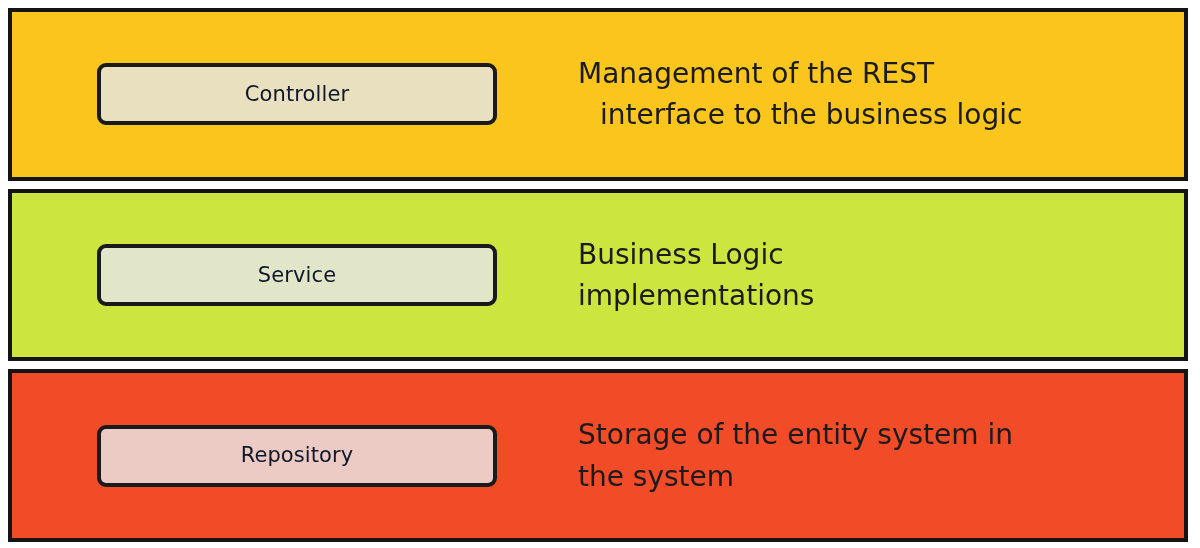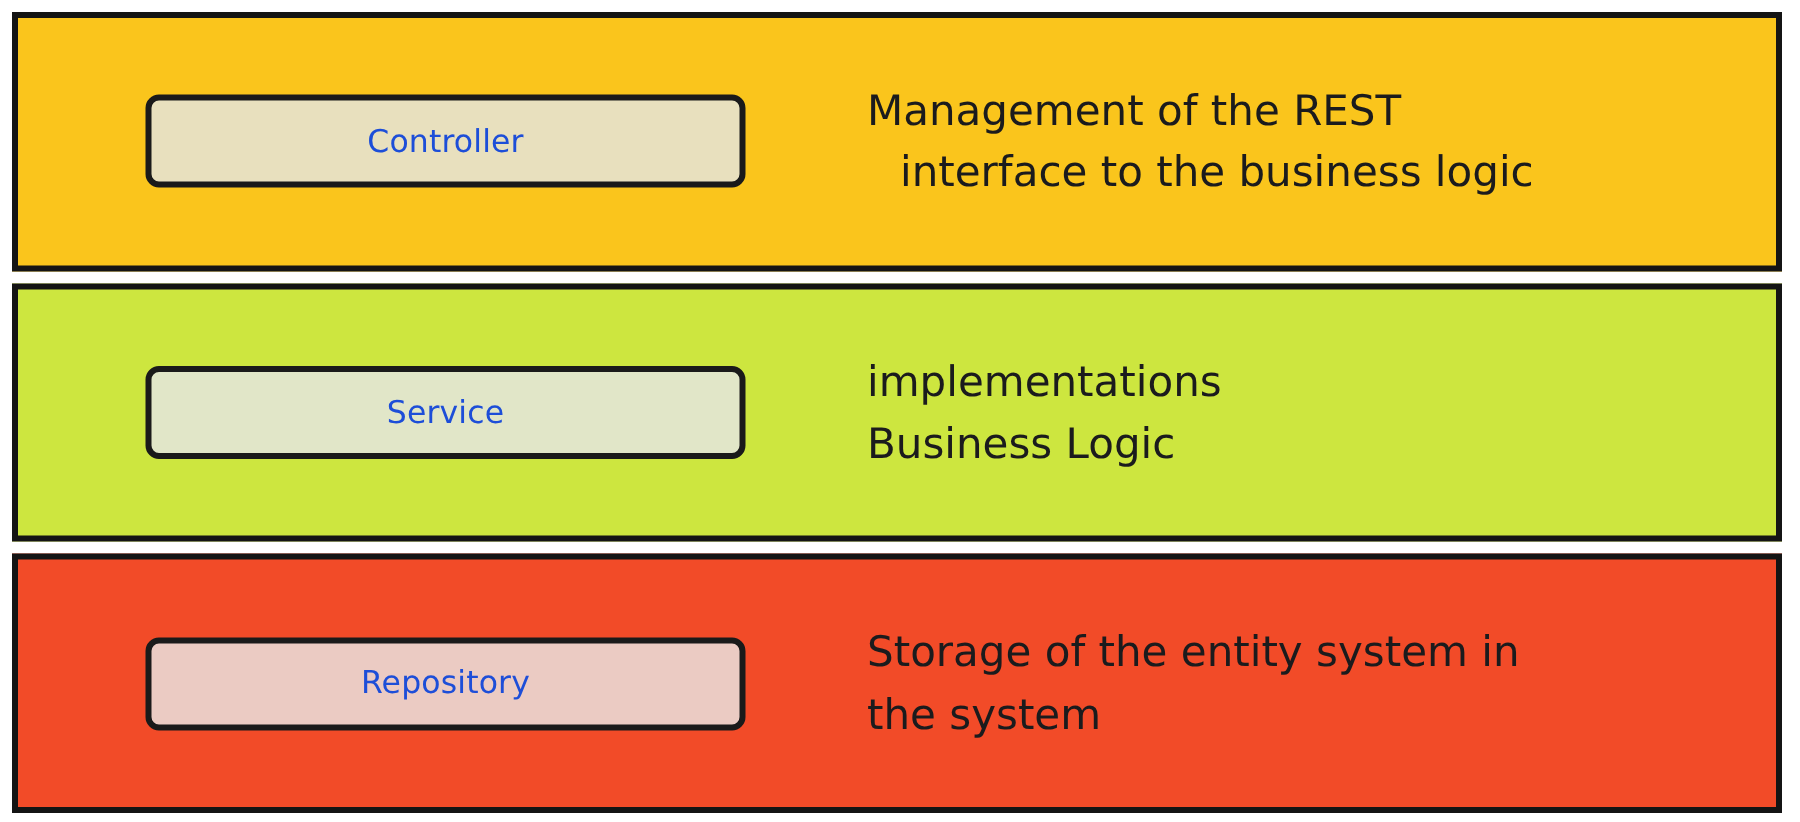--- a/index.html
+++ b/index.html
@@ -52,21 +52,21 @@
     box-sizing: border-box;
     border: 4px solid #1a1a1a;
     border-radius: 9px;
     display: flex;
     align-items: center;
     justify-content: center;
   }
 
   .tier-box-label {
     font-size: 21px;
-    color: #1d4ed8;
+    color: #0f172a;
     letter-spacing: 0.1px;
     line-height: 1;
   }
 
   .band-right {
     flex: 1 1 auto;
     box-sizing: border-box;
     padding-left: 68px;
     padding-right: 20px;
     display: flex;
@@ -109,22 +109,22 @@
     </div>
   </div>
 
   <div class="band band-2" style="background: rgb(205, 230, 63); border-color: rgb(20, 20, 20); align-items: center;">
     <div class="band-left">
       <div class="tier-box" style="background: rgb(225, 230, 200); border-color: rgb(26, 26, 26);">
         <span class="tier-box-label">Service</span>
       </div>
     </div>
     <div class="band-right">
+      <div class="desc-line">Business Logic</div>
       <div class="desc-line">implementations</div>
-      <div class="desc-line">Business Logic</div>
     </div>
   </div>
 
   <div class="band band-3" style="background: rgb(242, 75, 40); border-color: rgb(20, 20, 20);">
     <div class="band-left">
       <div class="tier-box" style="background: rgb(235, 203, 195); border-color: rgb(26, 26, 26);">
         <span class="tier-box-label">Repository</span>
       </div>
     </div>
     <div class="band-right">

